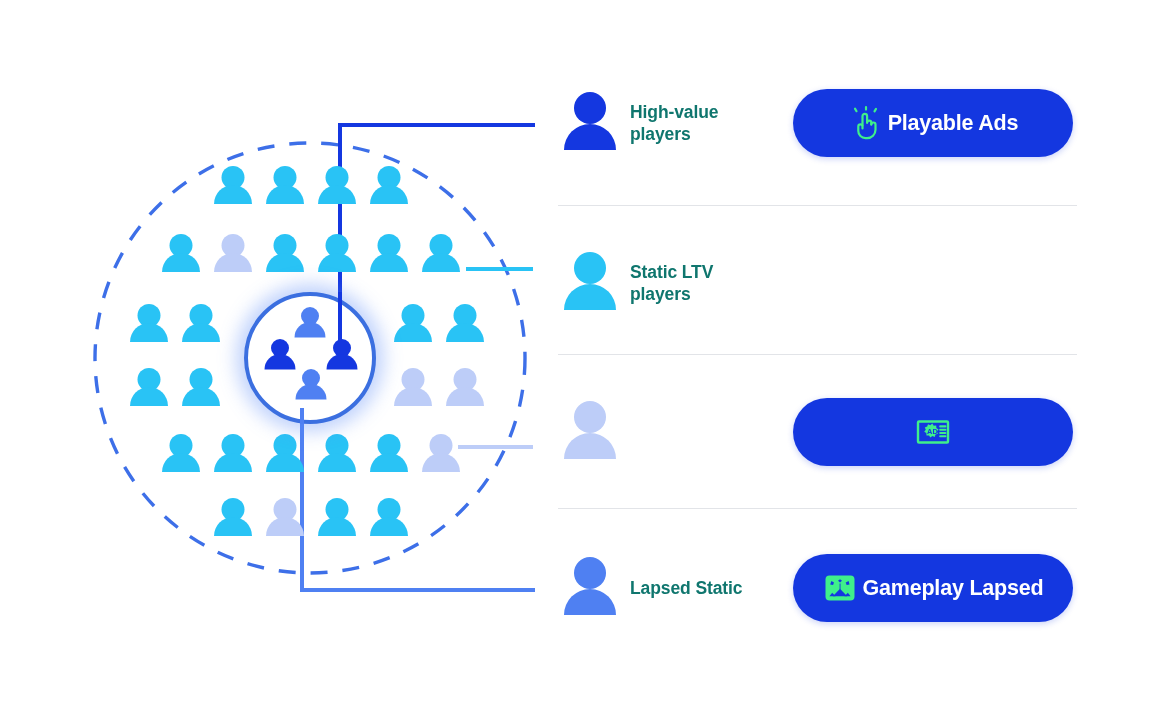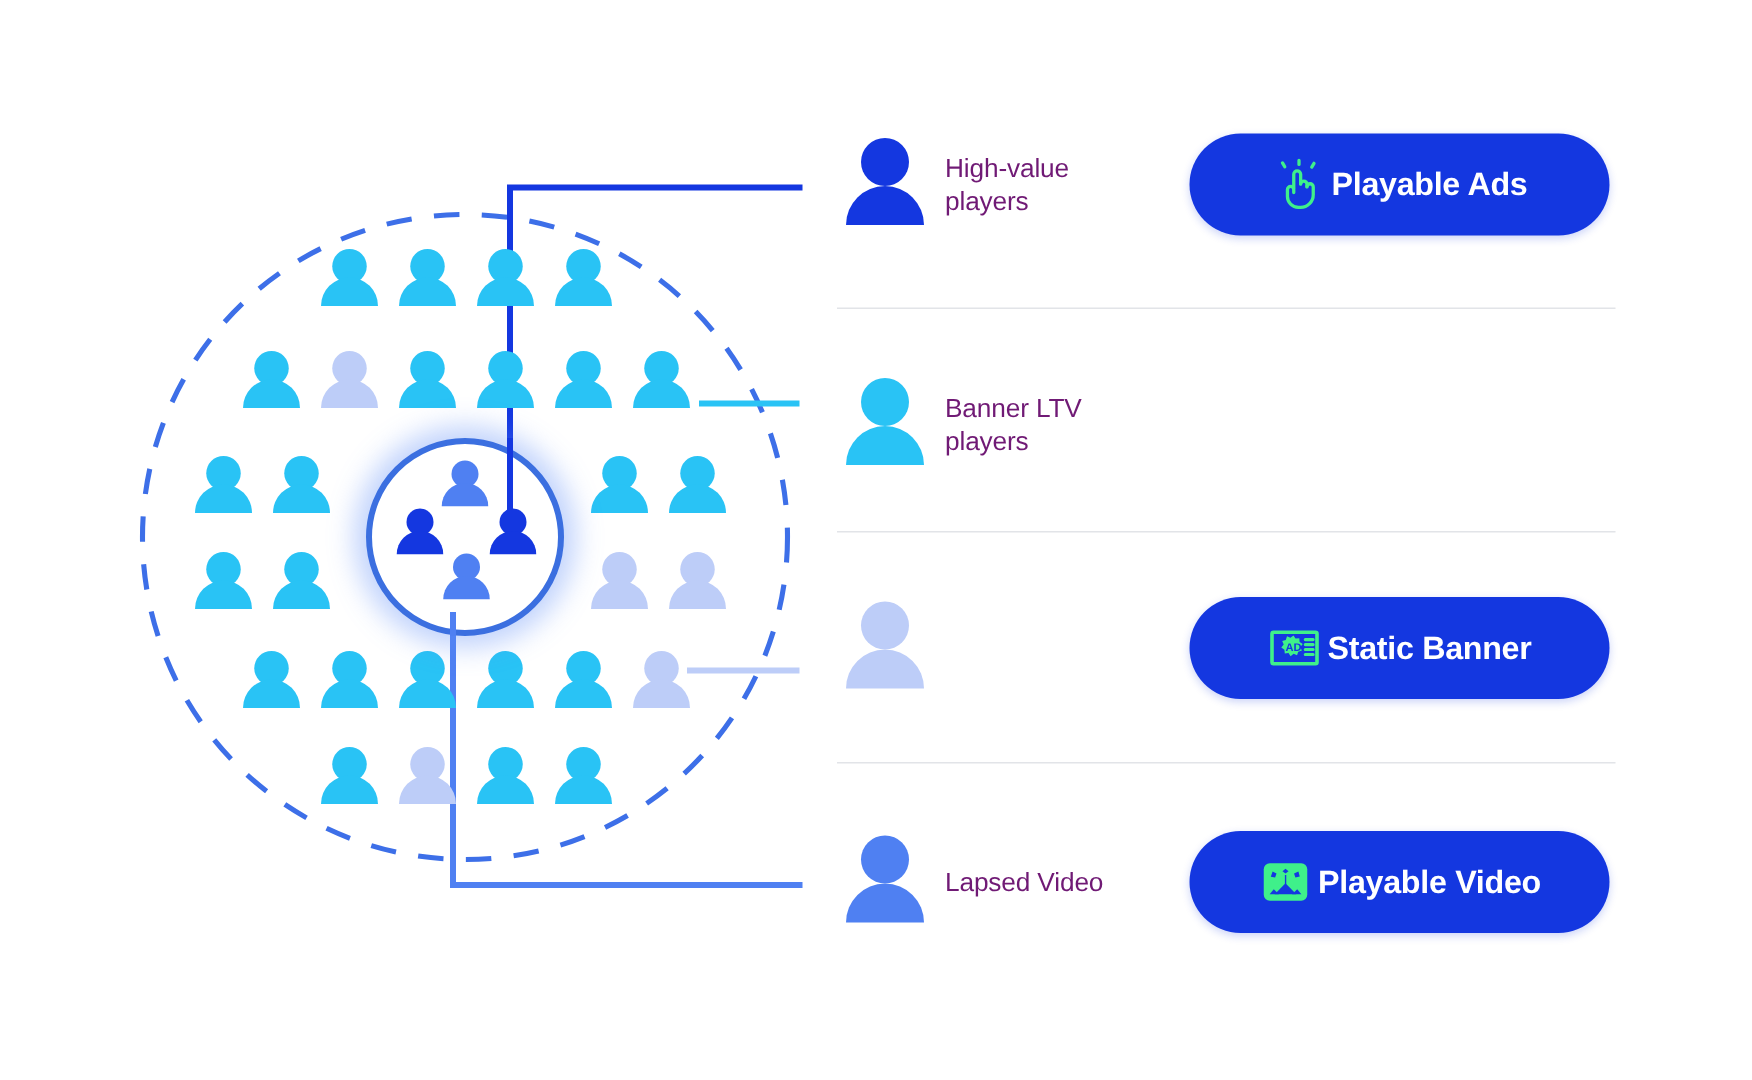--- a/index.html
+++ b/index.html
@@ -23,21 +23,21 @@
     box-sizing:border-box;
   }
 
   
   #panel{position:absolute;left:556px;top:0;width:612px;height:720px;}
   .row{position:absolute;left:0;width:612px;height:110px;display:flex;align-items:center;}
   .seg-ava{position:absolute;left:4px;top:50%;transform:translateY(-50%);width:60px;height:70px;}
   .seg-label{
     position:absolute;left:74px;top:50%;transform:translateY(-50%);
     width:166px;
-    font-size:17.5px;font-weight:normal;color:#701a75;line-height:1.27;
+    font-size:17.5px;font-weight:bold;color:#0f766e;line-height:1.27;
     letter-spacing:-.1px;
   }
   .pill{
     position:absolute;left:237px;top:50%;transform:translateY(-50%);
     width:280px;height:68px;border-radius:34px;
     background:#1437e0;
     display:flex;align-items:center;justify-content:center;gap:4px;
     box-sizing:border-box;padding:0 18px;
     box-shadow:0 2px 6px rgba(20,55,224,.22);
   }
@@ -167,62 +167,61 @@
         <span class="txt">Playable Ads</span>
       </div>
     </div>
 
     <div class="row" style="top:228px">
       <svg class="seg-ava" viewBox="0 0 60 70">
         <circle cx="30" cy="20" r="16" fill="#29c3f5"></circle>
         <path d="M 4 62 A 26 26 0 0 1 56 62 Z" fill="#29c3f5"></path>
       </svg>
       <div class="seg-label">
-        <span>Banner LTV</span><br>
+        <span>Static LTV</span><br>
         <span>players</span>
       </div>
     </div>
 
     <div class="row" style="top:377px">
       <svg class="seg-ava" viewBox="0 0 60 70">
         <circle cx="30" cy="20" r="16" fill="#bdcdf8"></circle>
         <path d="M 4 62 A 26 26 0 0 1 56 62 Z" fill="#bdcdf8"></path>
       </svg>
       <div class="pill">
         <svg class="ico" viewBox="0 0 36 36">
           <rect x="3" y="7.5" width="30" height="21" rx="1" fill="none" stroke="#3ff08a" stroke-width="2.4"></rect>
           <path d="M13 10.2 l2.3 1.0 l2.0 -1.6 l1.4 2.1 l2.5 -0.2 l0.2 2.5 l2.1 1.4 l-1.6 2.0 l1.0 2.3 l-2.4 0.8 l-0.8 2.4 l-2.3 -1.0 l-2.0 1.6 l-1.4 -2.1 l-2.5 0.2 l-0.2 -2.5 l-2.1 -1.4 l1.6 -2.0 l-1.0 -2.3 l2.4 -0.8 Z" fill="#3ff08a"></path>
           <text x="17.4" y="20.2" font-family="'Liberation Sans',sans-serif" font-size="7.4" font-weight="bold" fill="#1437e0" text-anchor="middle">AD</text>
           <g stroke="#3ff08a" stroke-width="2.1" stroke-linecap="round">
             <path d="M25.2 12.4 h5.2 M25.2 15.7 h5.2 M25.2 19.0 h5.2 M25.2 22.3 h5.2"></path>
           </g>
         </svg>
-        <span class="txt">Static Banner</span>
       </div>
     </div>
 
     <div class="row" style="top:533px">
       <svg class="seg-ava" viewBox="0 0 60 70">
         <circle cx="30" cy="20" r="16" fill="#4f80f2"></circle>
         <path d="M 4 62 A 26 26 0 0 1 56 62 Z" fill="#4f80f2"></path>
       </svg>
       <div class="seg-label">
-        <span>Lapsed Video</span>
+        <span>Lapsed Static</span>
       </div>
       <div class="pill">
         <svg class="ico" viewBox="0 0 36 36">
           <rect x="3.5" y="5.5" width="29" height="25" rx="4" fill="#3ff08a"></rect>
           <g fill="#1437e0">
             <path d="M18 9.2 l2.0 1.6 l-2.0 1.6 l-2.0 -1.6 Z"></path>
             <path d="M9.4 11.0 l2.6 1.4 l-0.9 2.6 l-2.9 -0.5 Z"></path>
             <path d="M26.6 11.0 l0.9 3.4 l-2.9 0.6 l-0.9 -2.6 Z"></path>
             <path d="M17.6 13.4 h0.9 v6.2 h-0.9 Z"></path>
             <path d="M18 18.8 l7.2 7.4 h-14.4 Z"></path>
             <path d="M10.2 22.8 l3.4 3.4 h-6.2 Z"></path>
             <path d="M25.8 22.8 l2.8 3.4 h-6.2 Z"></path>
           </g>
         </svg>
-        <span class="txt">Playable Video</span>
+        <span class="txt">Gameplay Lapsed</span>
       </div>
     </div>
 
   </div>
 </div>
 
 </body></html>

